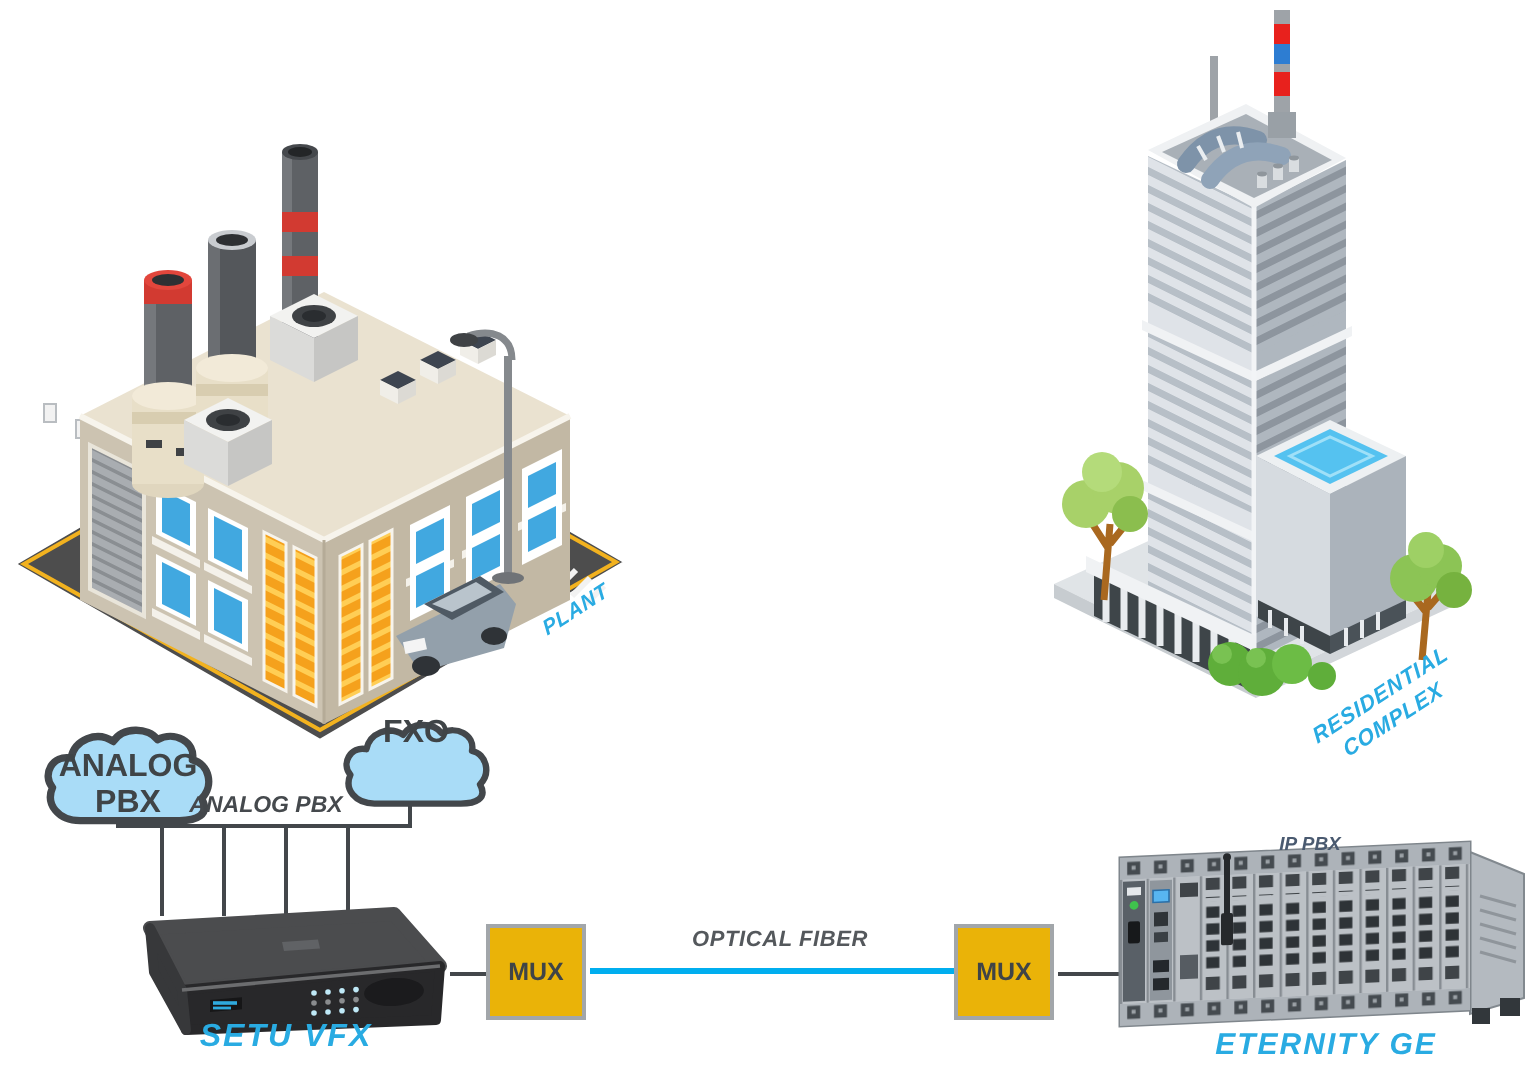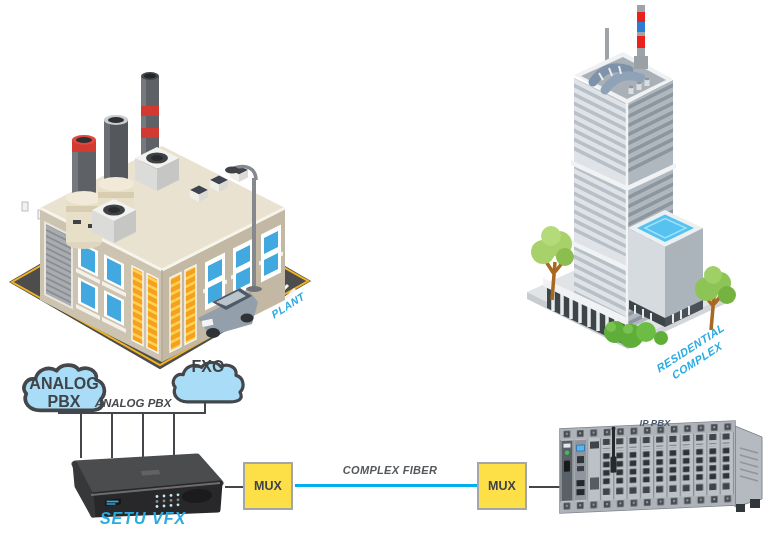--- a/index.html
+++ b/index.html
@@ -6,21 +6,21 @@
   #canvas{position:relative;width:768px;height:536px;background:#ffffff;overflow:hidden;
           font-family:"Liberation Sans",sans-serif;}
   .abs{position:absolute;}
   .line{position:absolute;background:#43474B;z-index:1;}
   .fiber{position:absolute;background:#00AEEF;z-index:1;}
   .lbl{position:absolute;font-weight:bold;color:#45494D;text-align:center;z-index:4;font-style:italic;}
   .cyan{color:#29ABE2;}
   .iso{transform:rotate(-33deg) skewX(-6deg);font-style:italic;letter-spacing:.5px;}
   .cloudtxt{position:absolute;z-index:3;text-align:center;font-weight:bold;color:#3F4447;
             font-size:16px;line-height:1.15;}
-  .muxbox{position:absolute;width:50px;height:48px;background:#fde047;border:2px solid #A2A6AA;
+  .muxbox{position:absolute;width:50px;height:48px;background:#eab308;border:2px solid #A2A6AA;
           box-sizing:border-box;display:flex;align-items:center;justify-content:center;
           font-weight:bold;font-size:12.5px;color:#3F4447;z-index:2;}
   svg{position:absolute;z-index:2;}
   .techno{letter-spacing:1px;font-weight:bold;color:#29ABE2;}
 </style>
 </head>
 <body>
 
 <div id="canvas">
 
@@ -329,21 +329,21 @@
     </g>
     <ellipse cx="152" cy="46" rx="15" ry="7" fill="#1B1B1D" transform="rotate(-4 152 46)"></ellipse>
   </svg>
   <div class="lbl techno" style="left:83px;top:510px;width:120px;font-size:16px;">SETU VFX</div>
 
   <div class="line" style="left:225px;top:486px;width:18px;height:2px;"></div>
   <div class="muxbox" style="left:243px;top:462px;">
     <span>MUX</span>
   </div>
   <div class="fiber" style="left:295px;top:484px;width:182px;height:3px;"></div>
-  <div class="lbl" style="left:340px;top:464px;width:100px;font-size:11px;letter-spacing:.3px;color:#54585C;">COMPLEX FIBER</div>
+  <div class="lbl" style="left:340px;top:464px;width:100px;font-size:11px;letter-spacing:.3px;color:#54585C;">OPTICAL FIBER</div>
   <div class="muxbox" style="left:477px;top:462px;">
     <span>MUX</span>
   </div>
   <div class="line" style="left:529px;top:486px;width:31px;height:2px;"></div>
 
   <div class="lbl" style="left:627px;top:417px;width:56px;font-size:9.5px;color:#4A5A70;">IP PBX</div>
 
   <svg class="abs" style="left:556px;top:416px;" width="212" height="102" viewBox="0 0 212 102">
     <defs>
       <pattern id="portP" width="13.3" height="8.4" patternUnits="userSpaceOnUse">
@@ -392,14 +392,15 @@
 
       <rect x="42" y="12" width="133" height="10" fill="url(#blockP)"></rect>
       <rect x="42" y="24" width="133" height="34" fill="url(#portP)"></rect>
       <rect x="42" y="60" width="133" height="10" fill="url(#blockP)"></rect>
 
       <rect x="52" y="2" width="3" height="40" fill="#26292C"></rect>
       <rect x="50.5" y="30" width="6" height="16" fill="#26292C" rx="1"></rect>
       <circle cx="53.5" cy="2" r="2" fill="#26292C"></circle>
     </g>
   </svg>
+  <div class="lbl techno" style="left:598px;top:514px;width:130px;font-size:15px;">ETERNITY GE</div>
 
 </div>
 
 </body></html>

